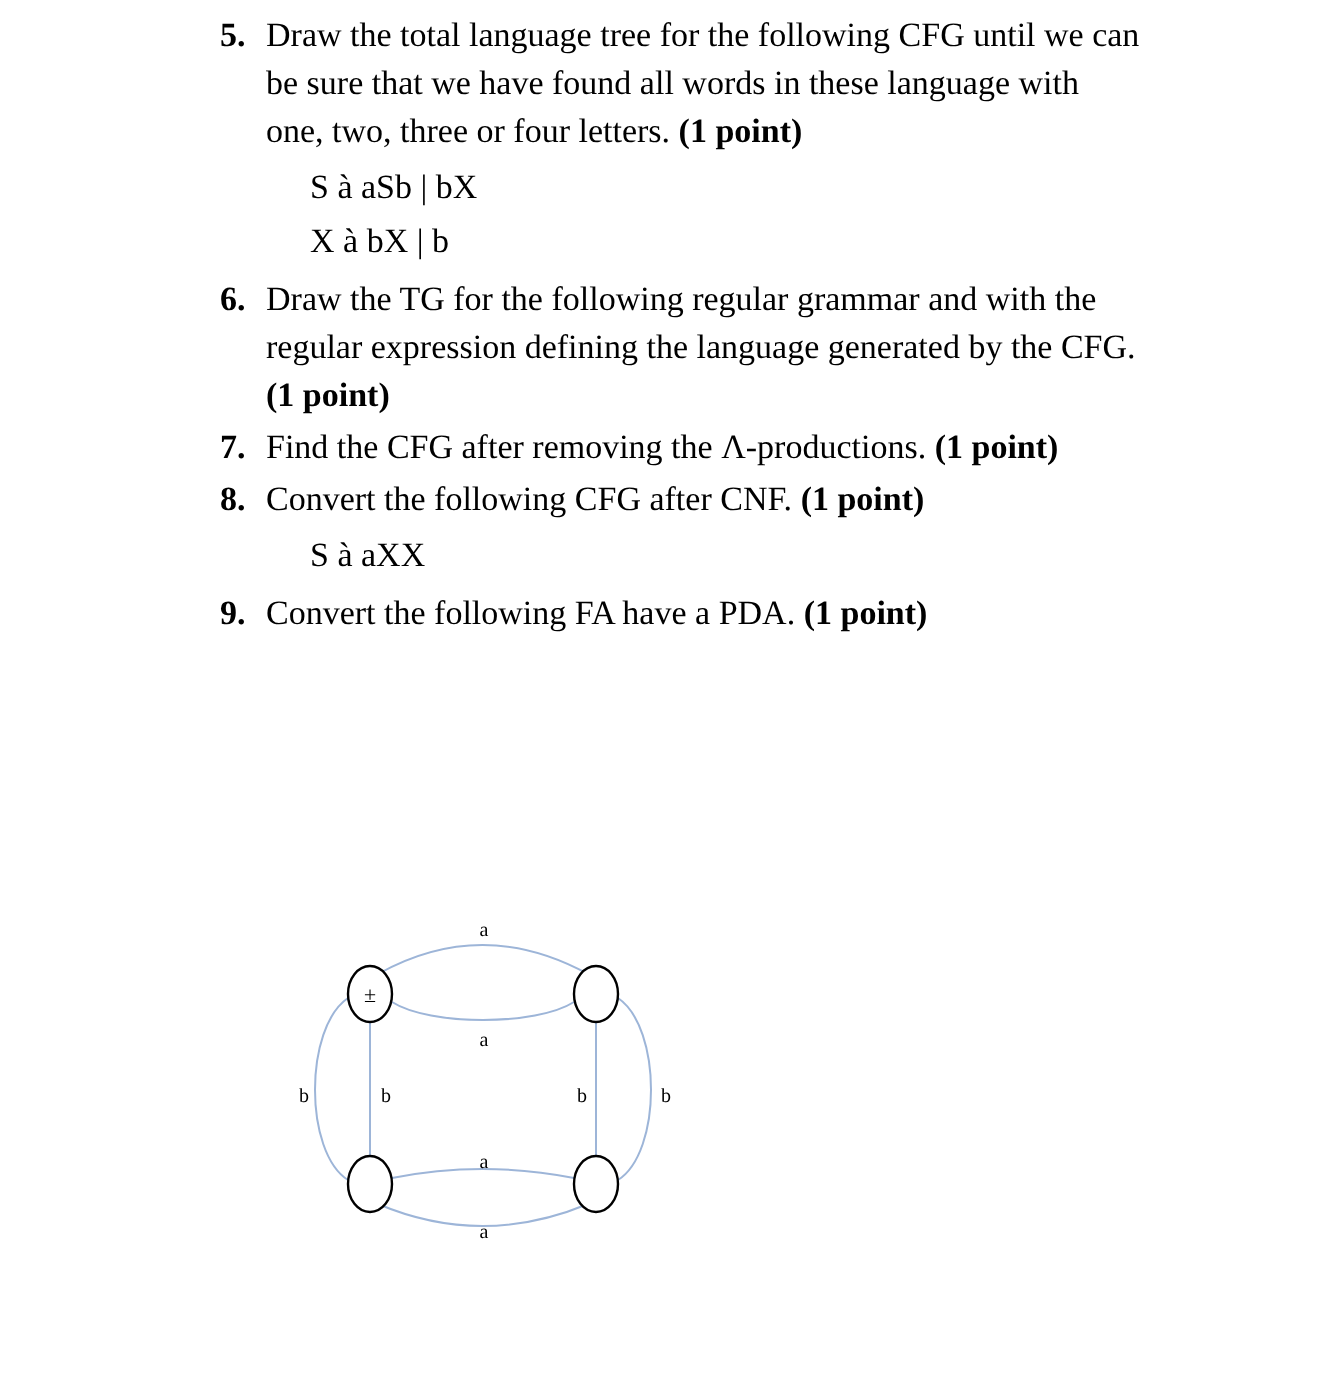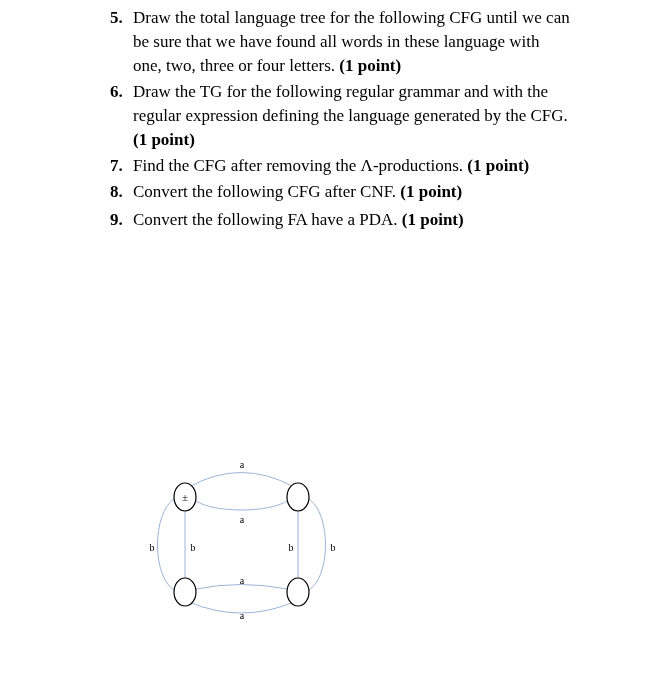--- a/index.html
+++ b/index.html
@@ -86,20 +86,24 @@
 </head>
 <body>
 
 <div class="page">
   <div class="content">
 
     <div class="question">
       <span class="qnum">5.</span>
       <div class="qbody">
         <span>Draw the total language tree for the following CFG until we can be sure that we have found all words in these language with one, two, three or four letters. </span><span class="points">(1 point)</span>
+        <div class="grammar">
+          <div class="grammar-line">S à aSb | bX</div>
+          <div class="grammar-line">X à bX | b</div>
+        </div>
       </div>
     </div>
 
     <div class="question">
       <span class="qnum">6.</span>
       <div class="qbody">
         <span>Draw the TG for the following regular grammar and with the regular expression defining the language generated by the CFG. </span><span class="points">(1 point)</span>
       </div>
     </div>
 
@@ -108,20 +112,21 @@
       <div class="qbody">
         <span>Find the CFG after removing the Λ-productions. </span><span class="points">(1 point)</span>
       </div>
     </div>
 
     <div class="question">
       <span class="qnum">8.</span>
       <div class="qbody">
         <span>Convert the following CFG after CNF. </span><span class="points">(1 point)</span>
         <div class="grammar">
+          <div class="grammar-line">S à aXX</div>
         </div>
       </div>
     </div>
 
     <div class="question">
       <span class="qnum">9.</span>
       <div class="qbody">
         <span>Convert the following FA have a PDA. </span><span class="points">(1 point)</span>
       </div>
     </div>

